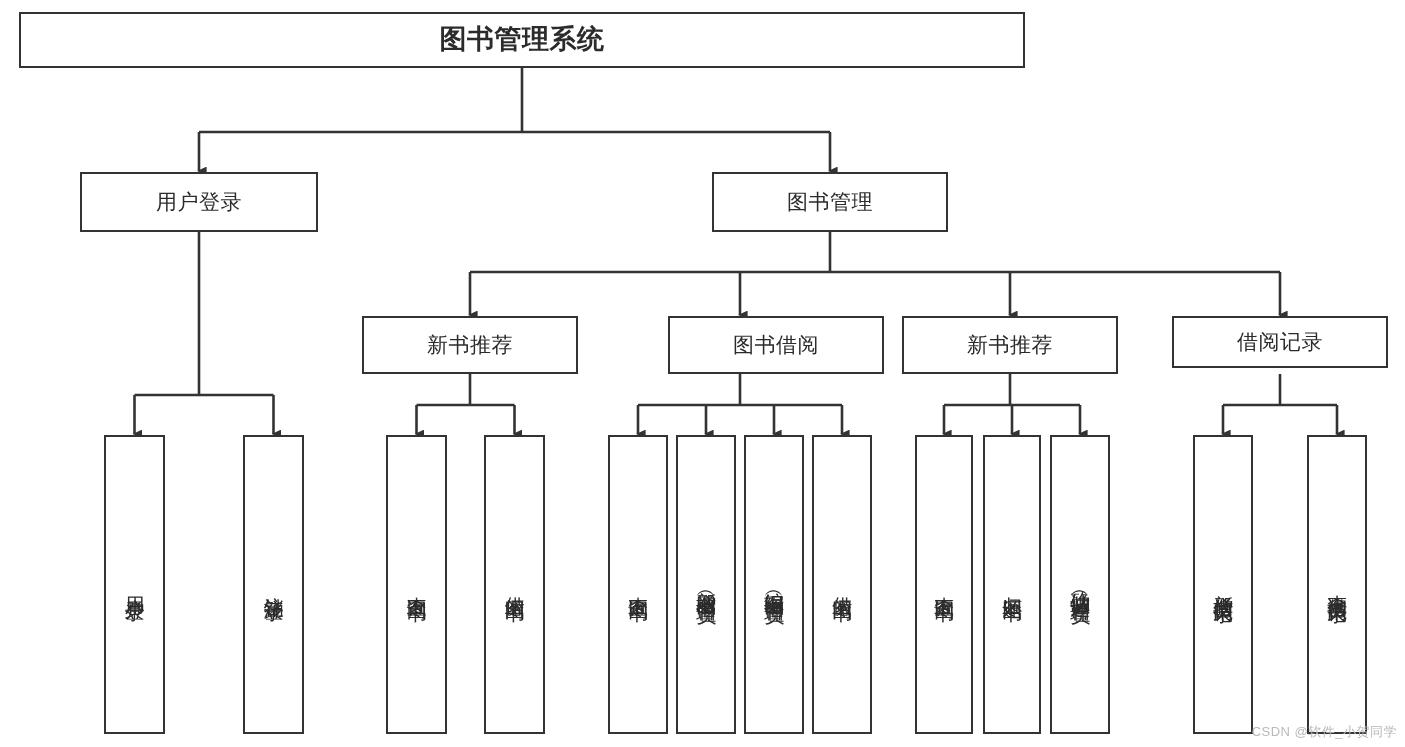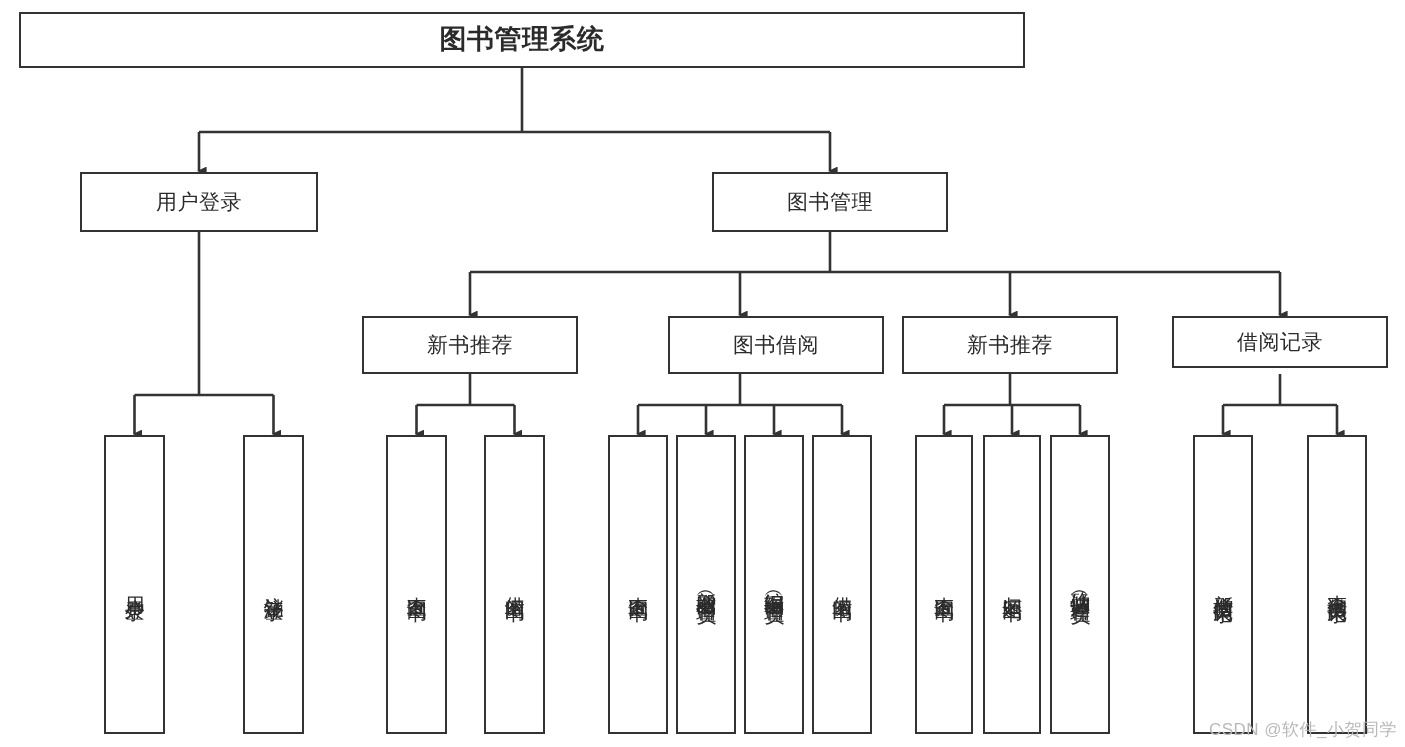--- a/index.html
+++ b/index.html
@@ -62,21 +62,21 @@
     max-height: 100%;
   }
   .node.title .label {
     font-size: 27px;
     font-weight: bold;
   }
   .watermark {
     position: absolute;
     right: 8px;
     bottom: 6px;
-    font-size: 17px;
+    font-size: 13px;
     color: #b9b9b9;
     white-space: nowrap;
     letter-spacing: 0.5px;
   }
 </style>
 </head>
 <body>
 
 <div id="diagram-root">
 

